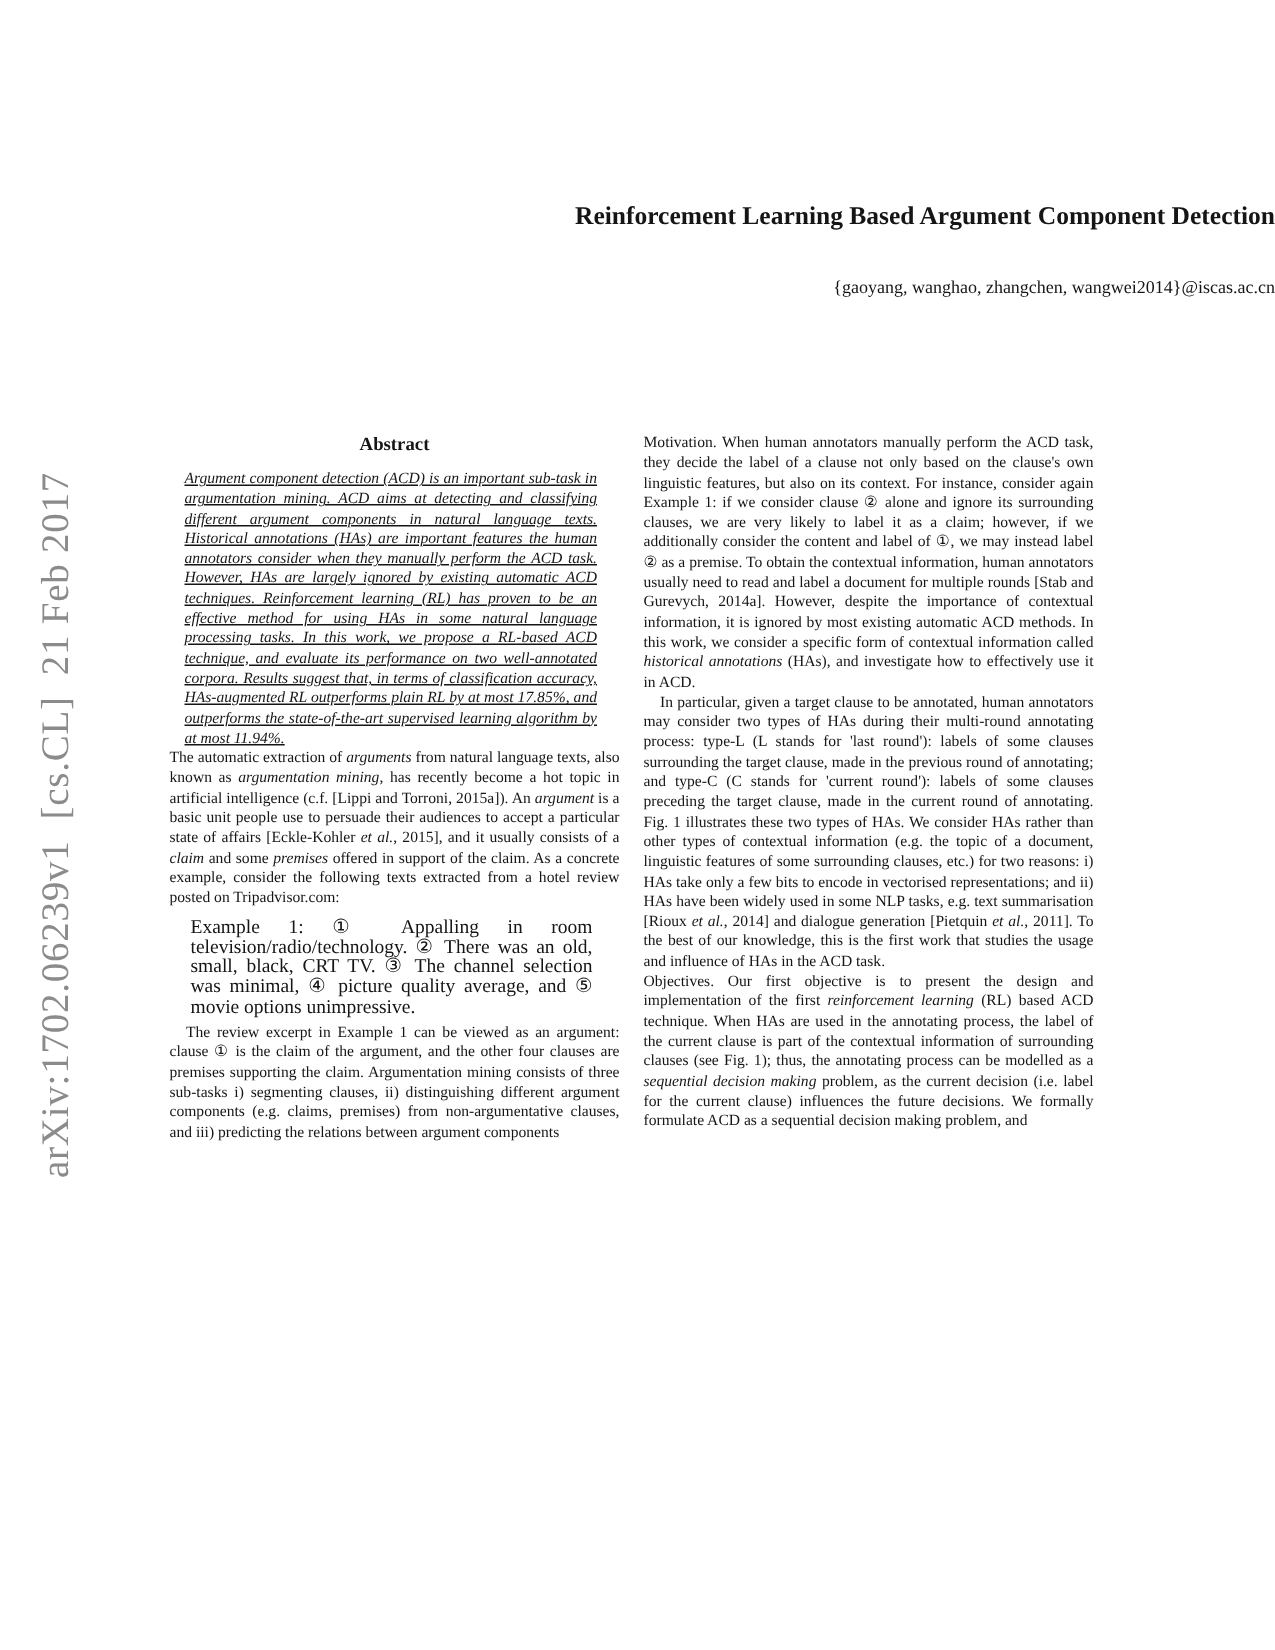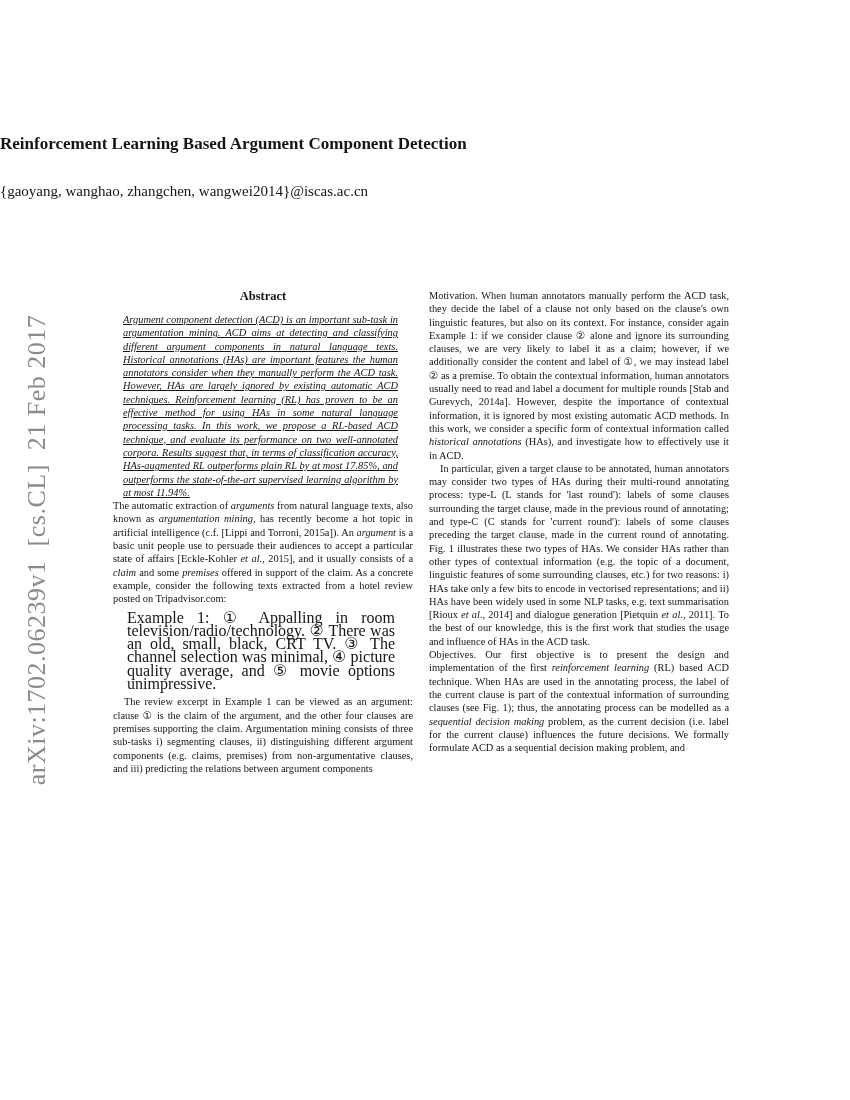--- a/index.html
+++ b/index.html
@@ -20,41 +20,41 @@
     white-space: pre;
     font-size: 26px;
     letter-spacing: 0.5px;
     color: #8b8b8b;
   }
   .header {
     position: absolute;
     top: 134px;
     left: 0;
     width: 100%;
-    text-align: left;
+    text-align: right;
   }
   .title {
     font-size: 17px;
     font-weight: bold;
     line-height: 20px;
     margin: 0 0 30px 0;
   }
   .authors {
     font-size: 12.5px;
     font-weight: bold;
     line-height: 15px;
     margin-bottom: 7px;
   }
   .affiliation {
     font-size: 12.5px;
     line-height: 15px;
     margin-bottom: 7px;
   }
   .emails {
-    font-size: 15px;
+    font-size: 12px;
     line-height: 15px;
   }
   .columns {
     position: absolute;
     top: 289px;
     left: 113px;
     width: 624px;
     display: flex;
     gap: 16px;
   }
@@ -81,21 +81,21 @@
   .section-heading .num { display: inline-block; margin-right: 11px; }
   p.para {
     font-size: 10.4px;
     line-height: 13.3px;
     text-align: justify;
     margin: 0;
     text-indent: 11px;
   }
   p.noindent { text-indent: 0; }
   p.example {
-    font-size: 16px;
+    font-size: 13px;
     line-height: 13.3px;
     text-align: justify;
     margin: 5px 18px 5px 14px;
   }
   .seg-b { font-weight: normal; }
   .seg-i { font-style: italic; }
 </style>
 </head>
 <body>
 

